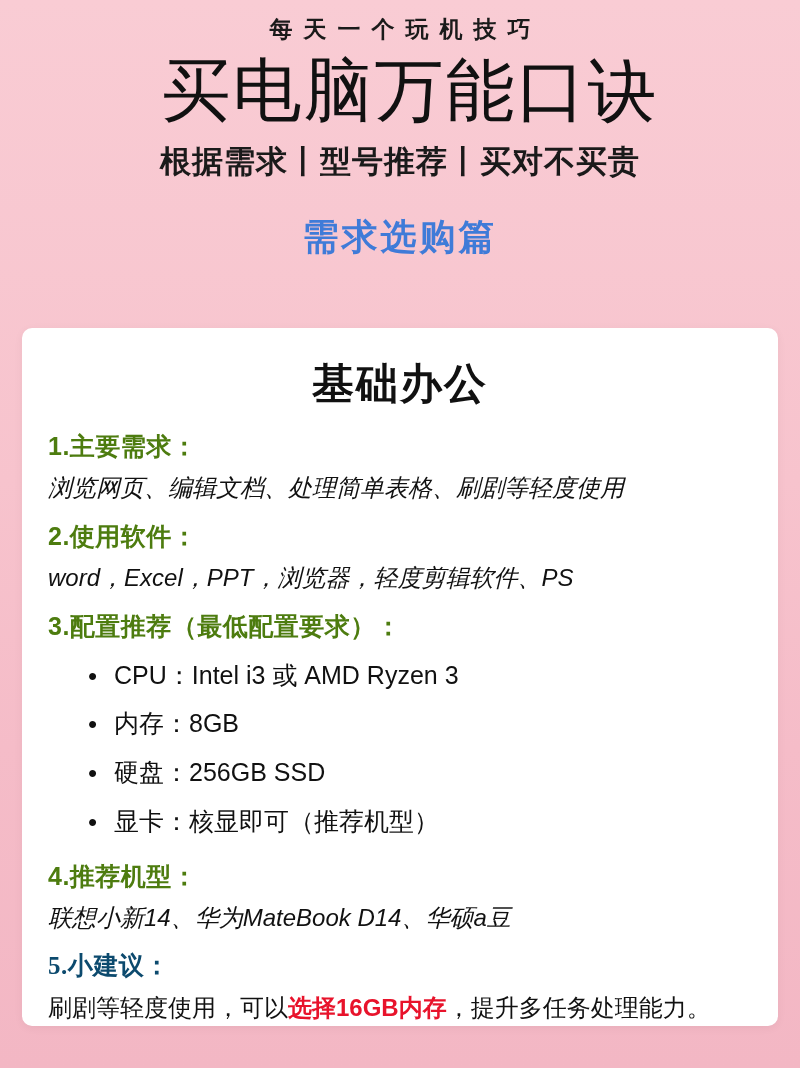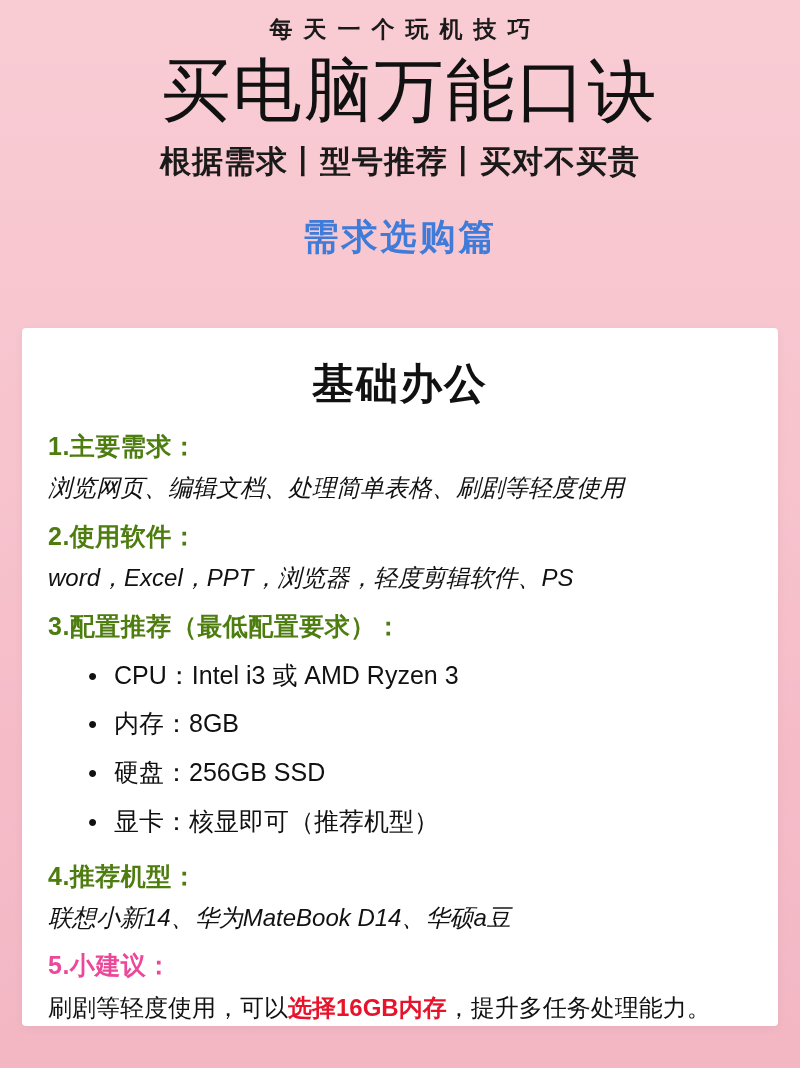--- a/index.html
+++ b/index.html
@@ -54,21 +54,21 @@
     color: #3f7bd8;
     letter-spacing: 3px;
   }
   .card {
     position: absolute;
     left: 22px;
     right: 22px;
     top: 328px;
     bottom: 42px;
     background: #ffffff;
-    border-radius: 4px;
+    border-radius: 10px;
     box-sizing: border-box;
     padding: 22px 26px 10px 26px;
     box-shadow: 0 2px 10px rgba(0,0,0,0.05);
   }
   .card-title {
     text-align: center;
     font-size: 42px;
     font-weight: 900;
     color: #111;
     letter-spacing: 2px;
@@ -76,21 +76,22 @@
     margin-bottom: 18px;
   }
   .q {
     color: #4d7c0f;
     font-weight: 800;
     font-size: 25px;
     margin: 14px 0 8px 0;
     letter-spacing: 0.5px;
   }
   .q.dark {
-    color: #ec4899;
+    color: #0c4a6e;
+    font-family: Liberation Serif, serif;
   }
   .a {
     font-size: 24px;
     color: #111;
     margin: 0 0 4px 0;
     line-height: 1.45;
     font-style: italic;
   }
   ul.spec {
     margin: 6px 0 4px 0;

